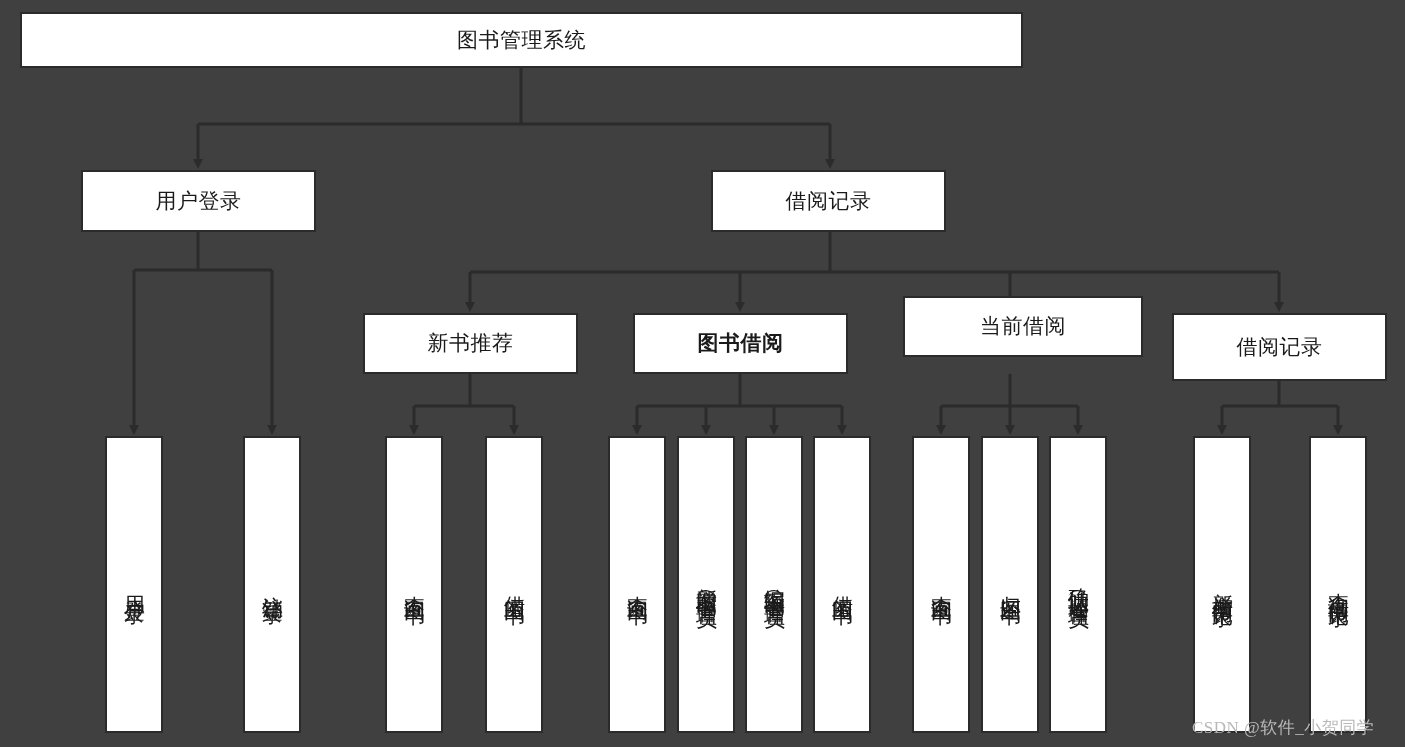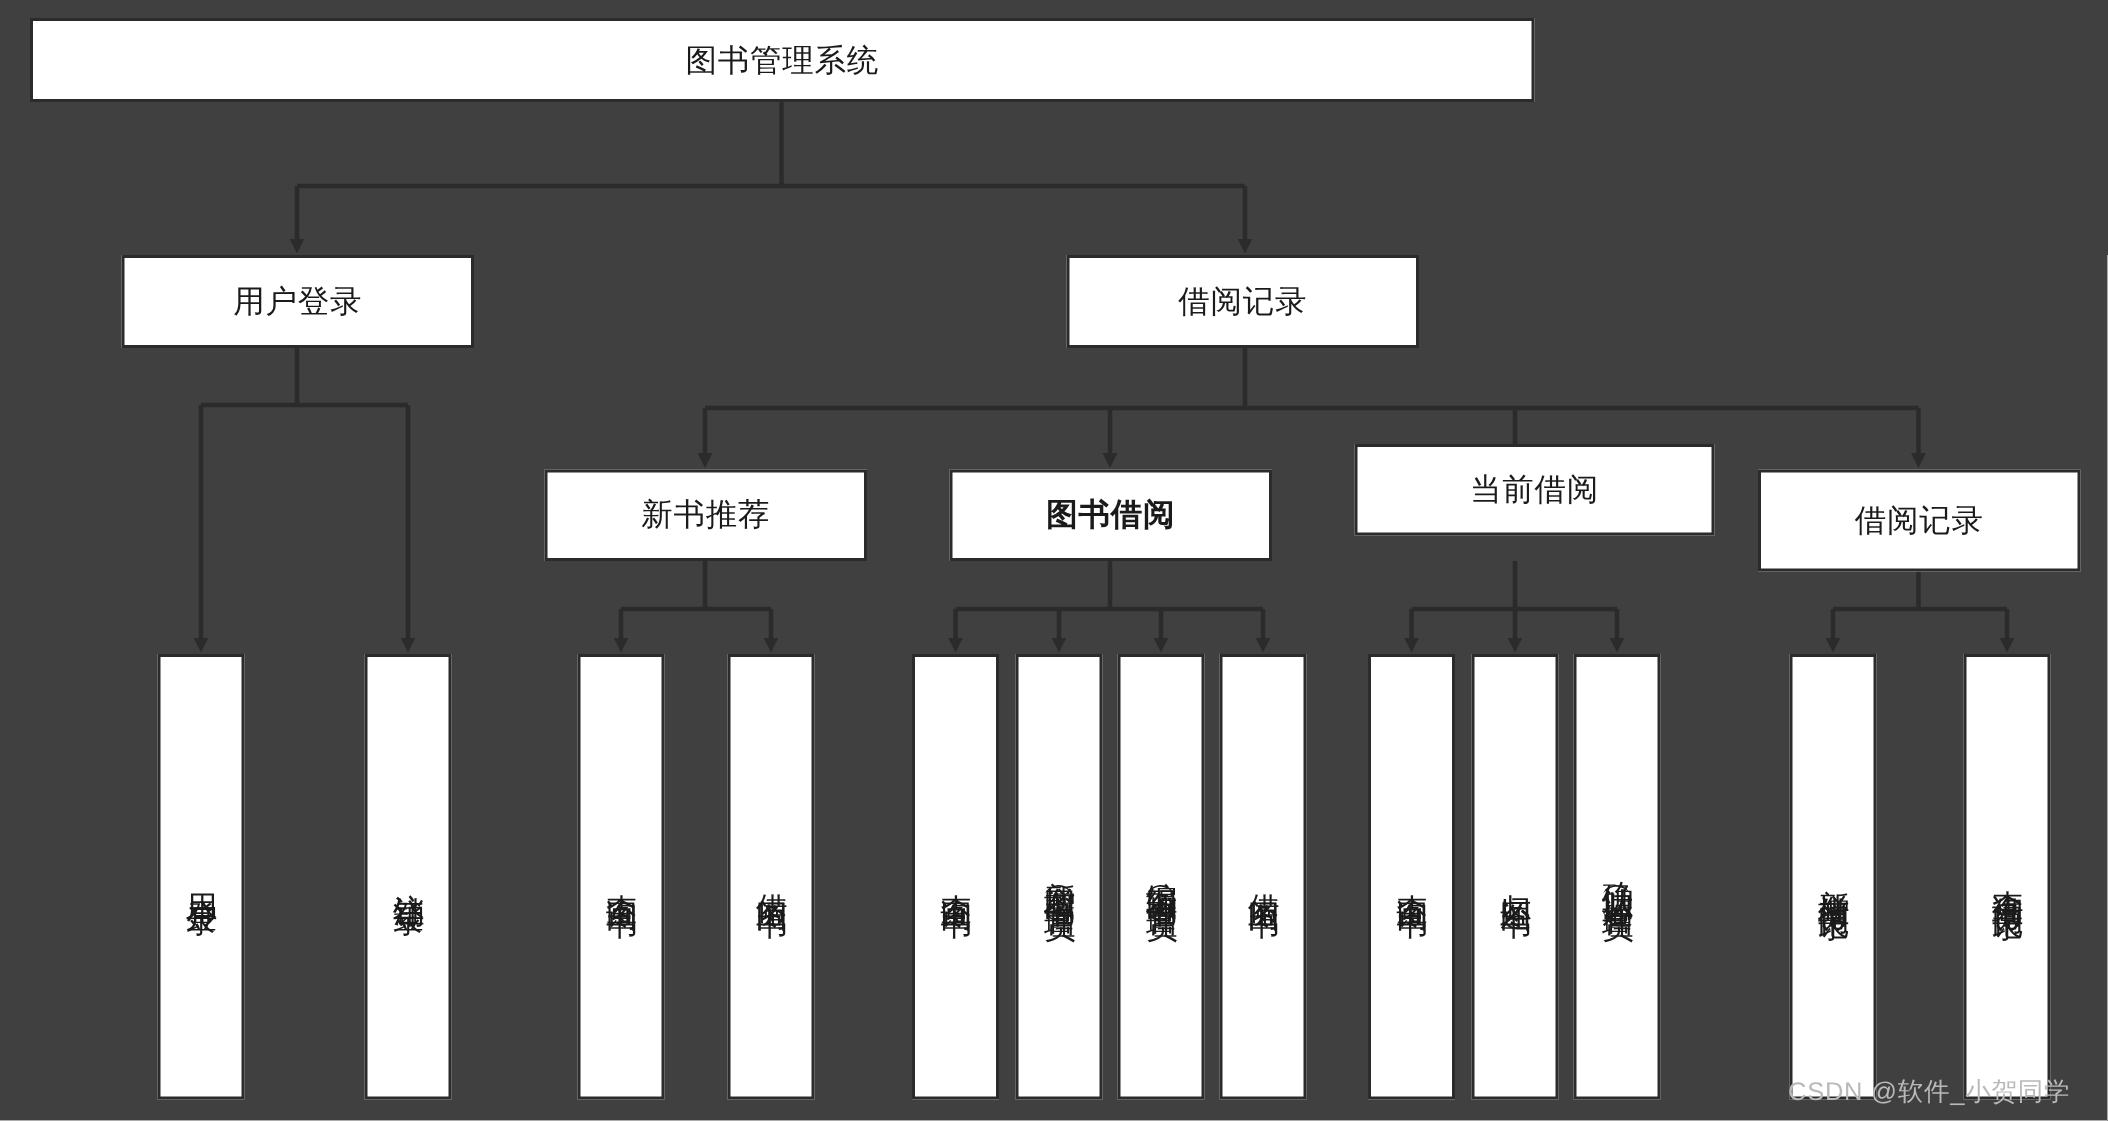--- a/index.html
+++ b/index.html
@@ -57,21 +57,21 @@
     font-size: 21px;
     writing-mode: vertical-rl;
     text-orientation: upright;
     letter-spacing: 3px;
     line-height: 1;
     white-space: nowrap;
     text-align: center;
   }
   .watermark {
     position: absolute;
-    font-family: Liberation Sans, sans-serif;
+    font-family: Liberation Serif, serif;
     font-size: 17px;
     color: #b9b9b9;
     white-space: nowrap;
     letter-spacing: 0.5px;
   }
 </style>
 </head>
 <body>
 
 <div id="canvas">

